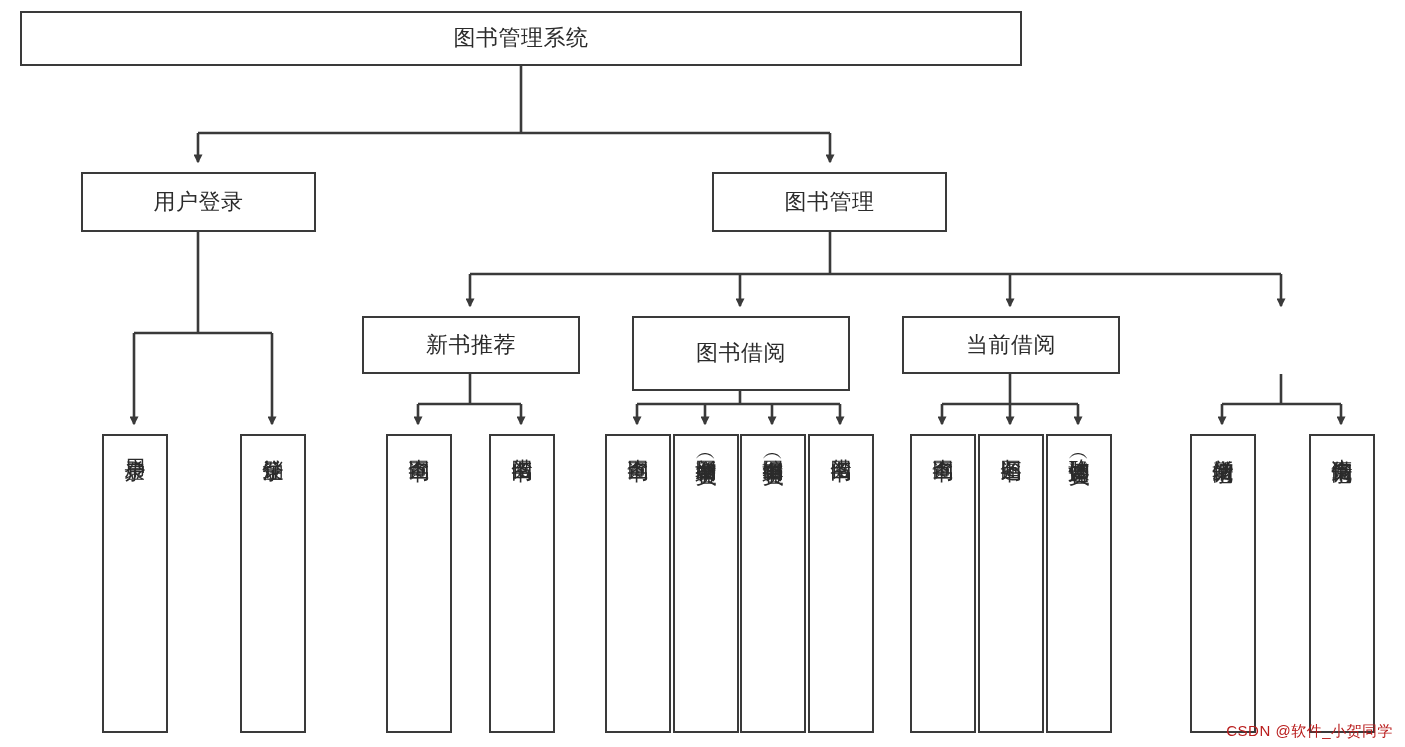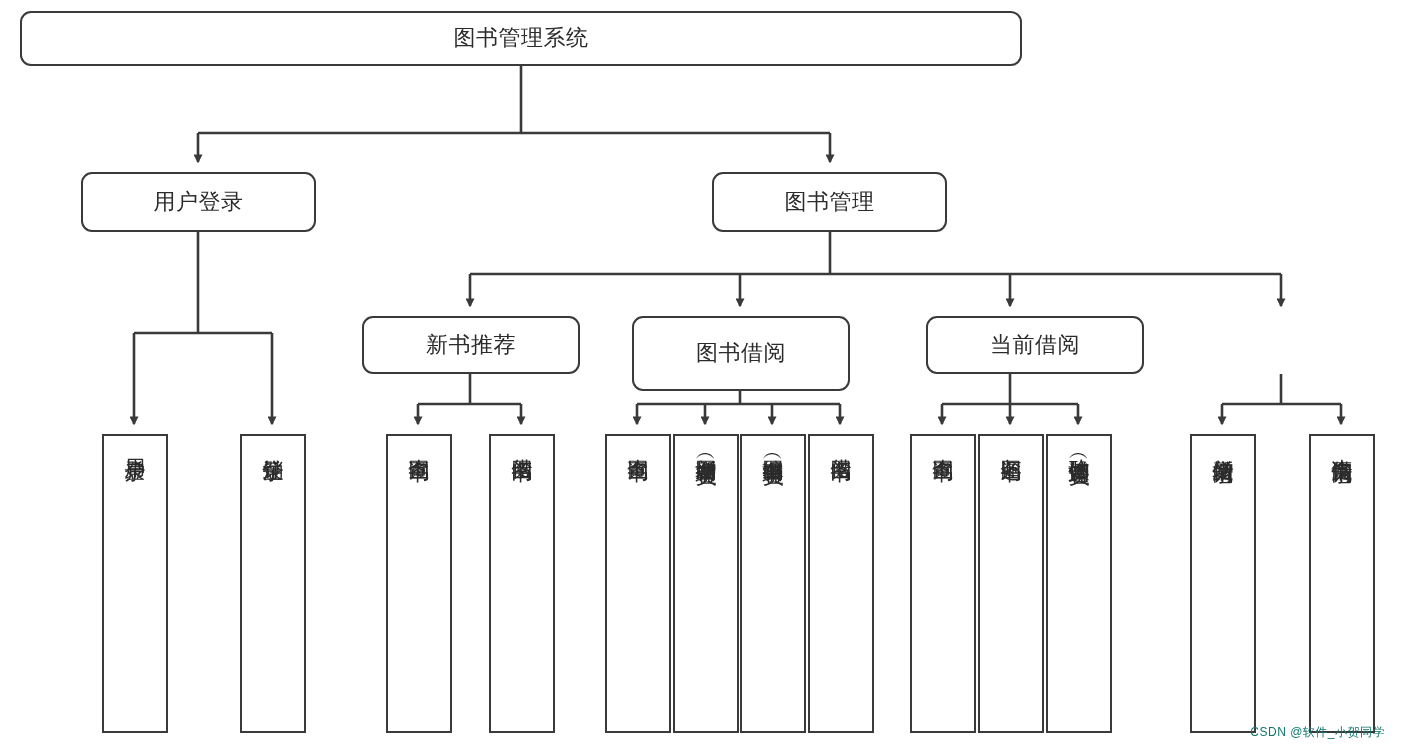--- a/index.html
+++ b/index.html
@@ -33,40 +33,39 @@
     align-items: center;
     justify-content: center;
     color: #2b2b2b;
     z-index: 2;
   }
   .node-h {
     font-size: 22px;
     line-height: 1.2;
     letter-spacing: 0.5px;
     white-space: nowrap;
-    border-radius: 11px;
   }
   .node-v {
     padding-top: 6px;
     align-items: flex-start;
   }
   .node-v .vlabel {
     writing-mode: vertical-rl;
     text-orientation: upright;
     font-size: 21px;
     line-height: 1.42;
     letter-spacing: 1px;
     white-space: nowrap;
   }
   #watermark {
     position: absolute;
-    right: 20px;
+    right: 12px;
     bottom: 6px;
-    font-size: 12px;
-    color: #0f766e;
+    font-size: 15px;
+    color: #b91c1c;
     z-index: 3;
     white-space: nowrap;
     letter-spacing: 0.5px;
   }
 </style>
 </head>
 <body>
 
 <div id="diagram-root">
 
@@ -130,21 +129,21 @@
   <div class="node node-h" style="left:362px; top:316px; width:218px; height:58px;">
     <span>新书推荐</span>
   </div>
 
   <div class="node node-h" style="left:712px; top:172px; width:235px; height:60px;">
     <span>图书管理</span>
   </div>
   <div class="node node-h" style="left:632px; top:316px; width:218px; height:75px;">
     <span>图书借阅</span>
   </div>
-  <div class="node node-h" style="left:902px; top:316px; width:218px; height:58px;margin-left:24px;">
+  <div class="node node-h" style="left:902px; top:316px; width:218px; height:58px;">
     <span>当前借阅</span>
   </div>
 
   <div class="node node-v" style="left:102px; top:434px; width:66px; height:299px;">
     <span class="vlabel">用户登录</span>
   </div>
   <div class="node node-v" style="left:240px; top:434px; width:66px; height:299px;">
     <span class="vlabel">注销登录</span>
   </div>
 

